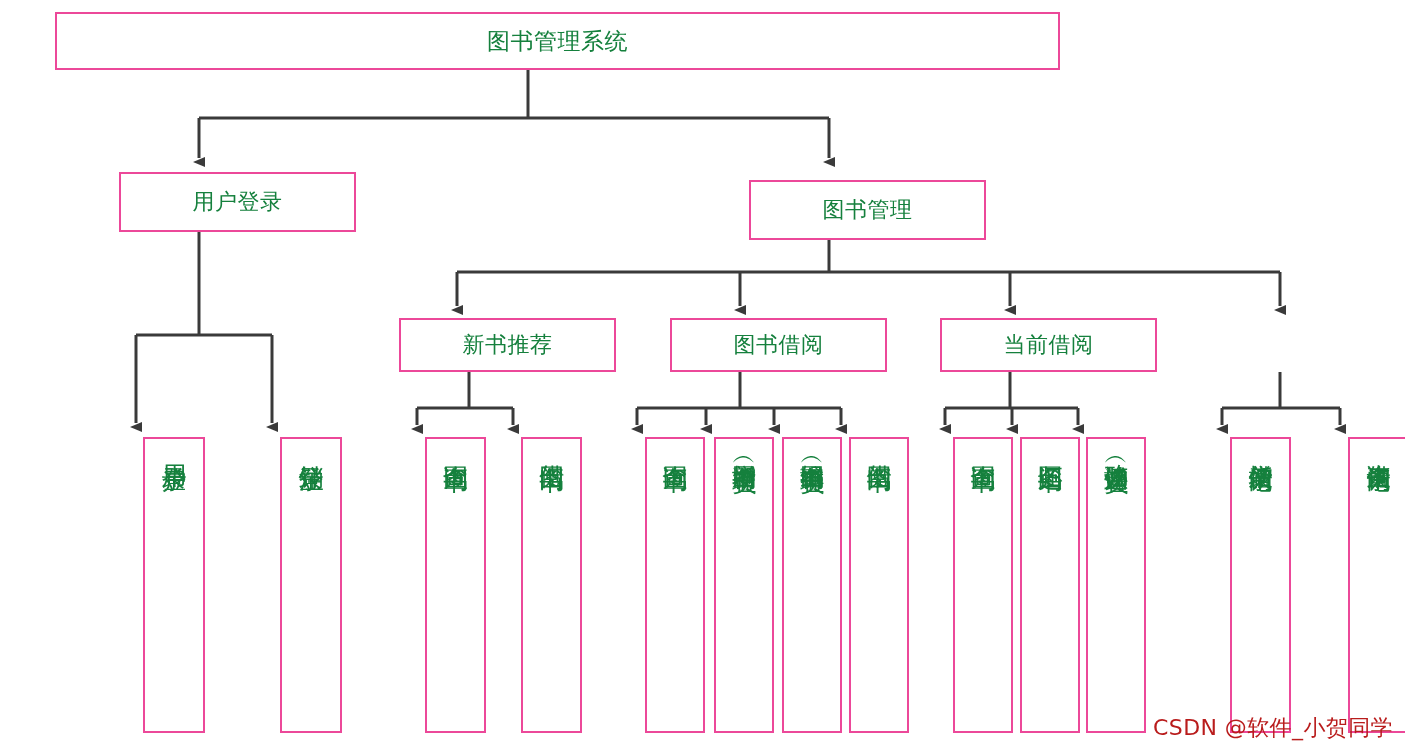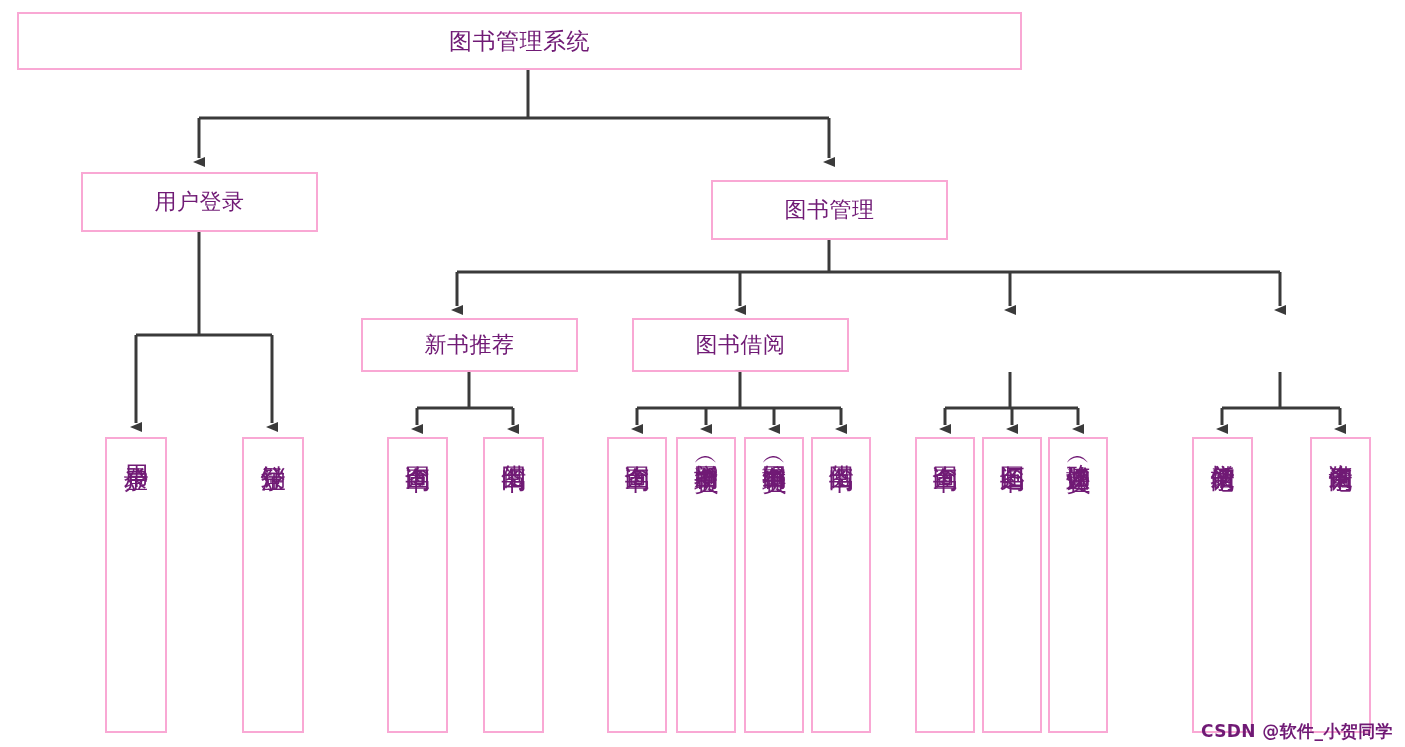--- a/index.html
+++ b/index.html
@@ -21,27 +21,28 @@
   #diagram-svg {
     position: absolute;
     left: 0;
     top: 0;
     width: 1405px;
     height: 747px;
   }
   .node {
     position: absolute;
     box-sizing: border-box;
-    border: 2px solid #f9a8d4;
+    border: 2px solid #ec4899;
     background: #ffffff;
     display: flex;
     align-items: center;
     justify-content: center;
-    color: #701a75;
+    color: #15803d;
     z-index: 2;
+    margin-left: 38px;
   }
   .node-label {
     display: block;
     text-align: center;
     line-height: 1.06;
     letter-spacing: 0.5px;
   }
   .node.horizontal .node-label {
     font-size: 22px;
     white-space: nowrap;
@@ -63,27 +64,26 @@
     white-space: nowrap;
     max-height: 280px;
   }
   .node.vertical.tight .node-label {
     font-size: 24px;
   }
   #watermark {
     position: absolute;
     right: 12px;
     bottom: 4px;
-    font-size: 17px;
-    color: #701a75;
+    font-size: 22px;
+    color: #b91c1c;
     z-index: 5;
     white-space: nowrap;
     letter-spacing: 0.4px;
     pointer-events: none;
-    font-weight: bold;
   }
 </style>
 </head>
 <body>
 
 <div id="diagram-root">
 
   <svg id="diagram-svg" viewBox="0 0 1405 747" xmlns="http://www.w3.org/2000/svg">
     <defs>
       <marker id="arrowhead" markerWidth="10" markerHeight="12" refX="1" refY="6" orient="auto" markerUnits="userSpaceOnUse">
@@ -147,20 +147,23 @@
   </div>
 
   <div class="node horizontal" style="left:632px; top:318px; width:217px; height:54px;">
     <span class="node-label">图书借阅</span>
   </div>
 
   <div class="node horizontal" style="left:361px; top:318px; width:217px; height:54px;">
     <span class="node-label">新书推荐</span>
   </div>
 
+  <div class="node horizontal" style="left:902px; top:318px; width:217px; height:54px;">
+    <span class="node-label">当前借阅</span>
+  </div>
 
 
   <div class="node vertical" style="left:105px; top:437px; width:62px; height:296px;">
     <span class="node-label">用户登录</span>
   </div>
 
   <div class="node vertical" style="left:242px; top:437px; width:62px; height:296px;">
     <span class="node-label">注销登录</span>
   </div>
 

